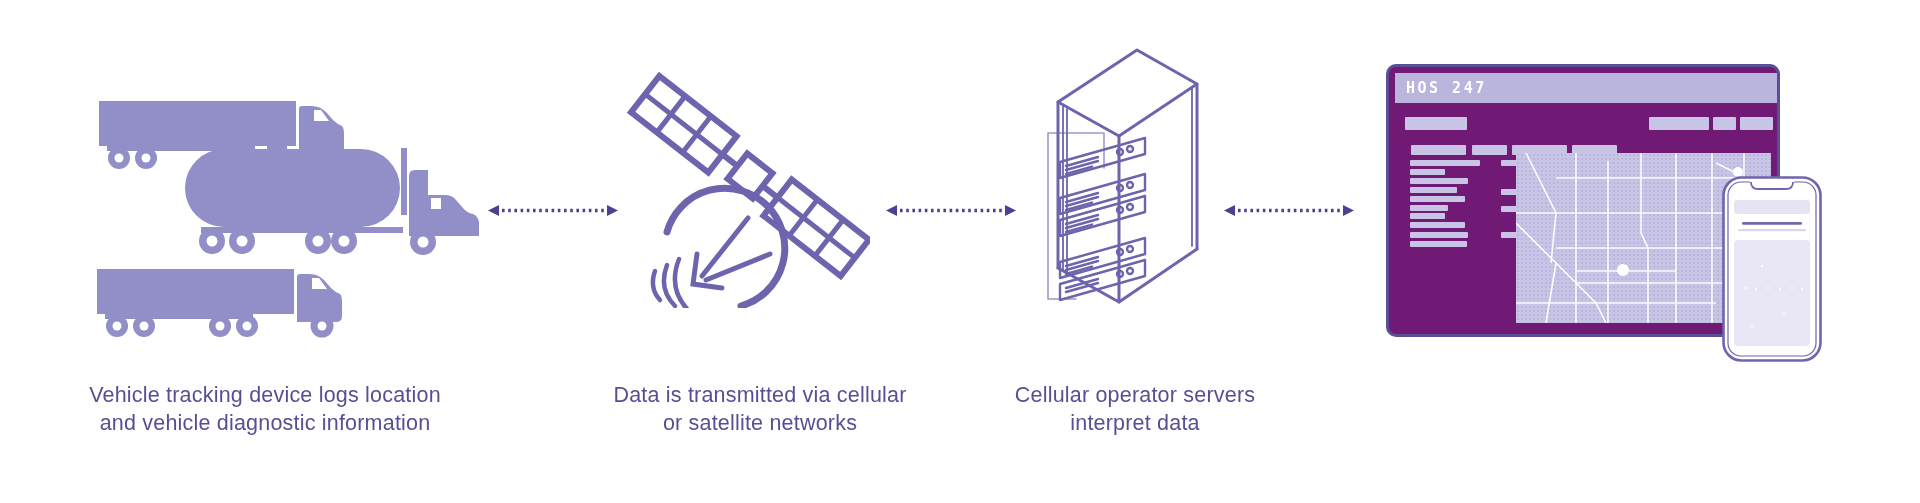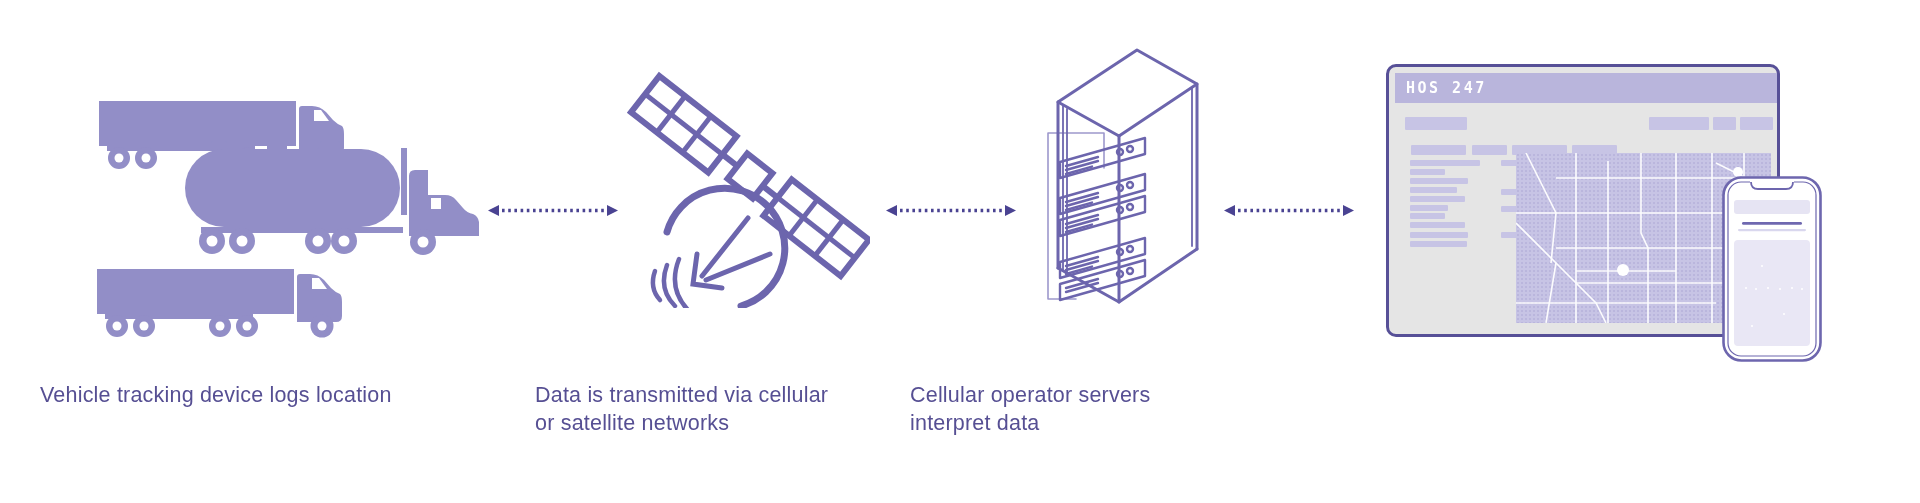--- a/index.html
+++ b/index.html
@@ -3,28 +3,28 @@
 <meta charset="utf-8">
 <style>
   html,body{margin:0;padding:0;background:#fff;}
   .canvas{
     position:relative;width:1920px;height:503px;background:#ffffff;overflow:hidden;
     font-family:"Liberation Sans",sans-serif;
   }
   .abs{position:absolute;}
   
   .caption{
-    position:absolute;top:381px;text-align:left;
+    position:absolute;top:381px;text-align:center;
     color:#564f93;font-size:21.5px;line-height:28px;font-weight:400;
     letter-spacing:.2px;
   }
   
   .monitor{
     position:absolute;left:1386px;top:64px;width:394px;height:273px;
-    border:3px solid #575097;border-radius:10px;background:#e5e5e5;z-index:2;
+    border:3px solid #575097;border-radius:10px;background:#701a75;z-index:2;
     box-sizing:border-box;
   }
   .monitor-content{position:absolute;left:6px;top:6px;width:382px;height:261px;}
   .mon-header{
     position:absolute;left:0;top:0;width:382px;height:30px;background:#b9b5dc;
   }
   .brand{
     position:absolute;left:11px;top:0;line-height:30px;color:#ffffff;
     font-family:"DejaVu Sans Mono",monospace;font-weight:700;font-size:15px;letter-spacing:2.5px;
   }
@@ -279,20 +279,21 @@
         <circle cx="70" cy="112" r="1"></circle>
         <circle cx="80" cy="113" r="1"></circle>
       <circle cx="40" cy="90" r="1"></circle>
         <circle cx="62" cy="138" r="1"></circle>
         <circle cx="30" cy="150" r="1"></circle>
     </g>
   </svg>
 
   <div class="caption" style="left:40px;width:450px">
     <div>Vehicle tracking device logs location</div>
+    <div>and vehicle diagnostic information</div>
   </div>
   <div class="caption" style="left:535px;width:450px">
     <div>Data is transmitted via cellular</div>
     <div>or satellite networks</div>
   </div>
   <div class="caption" style="left:910px;width:450px">
     <div>Cellular operator servers</div>
     <div>interpret data</div>
   </div>
 

